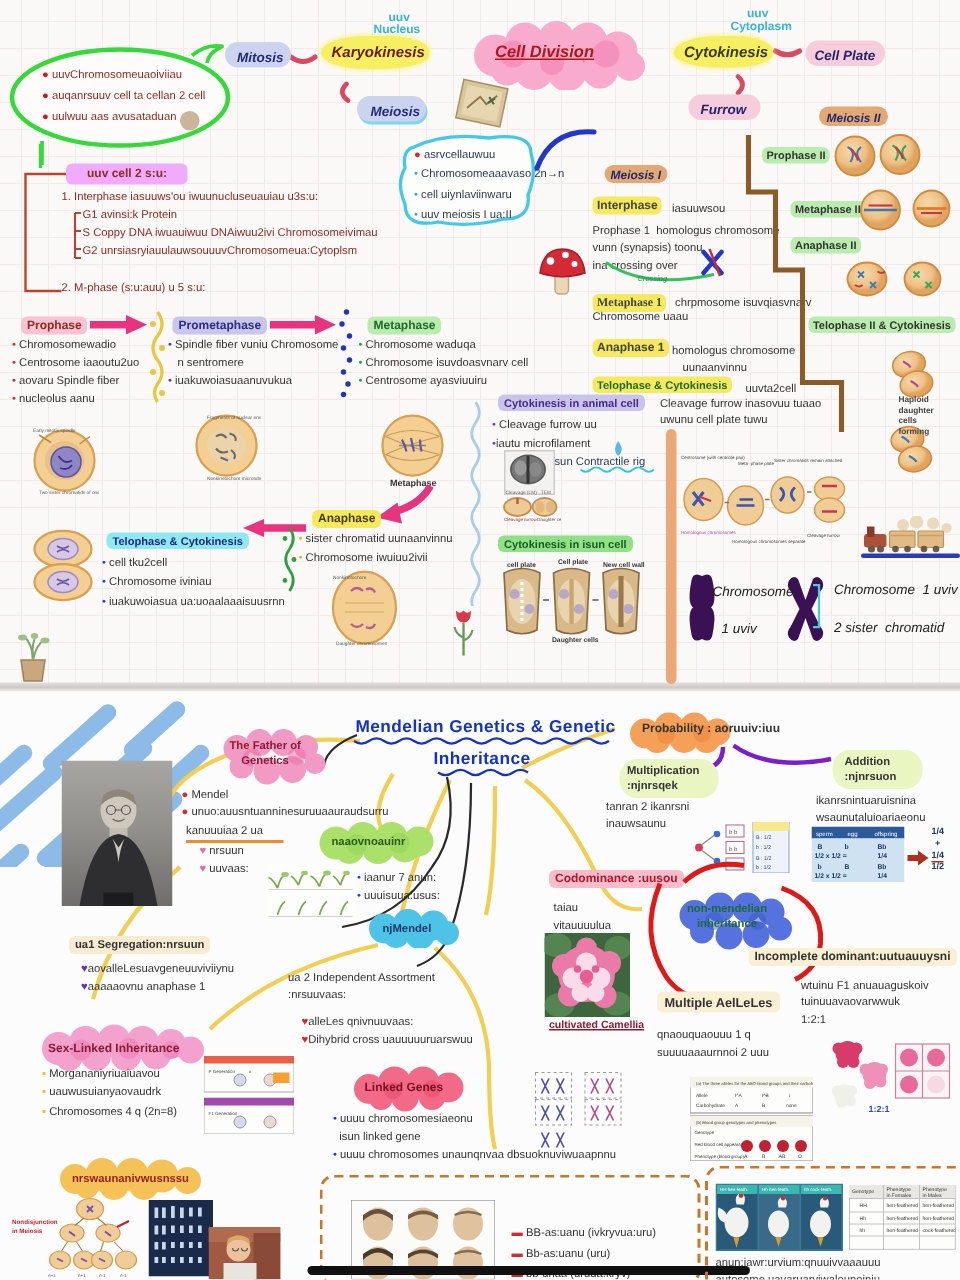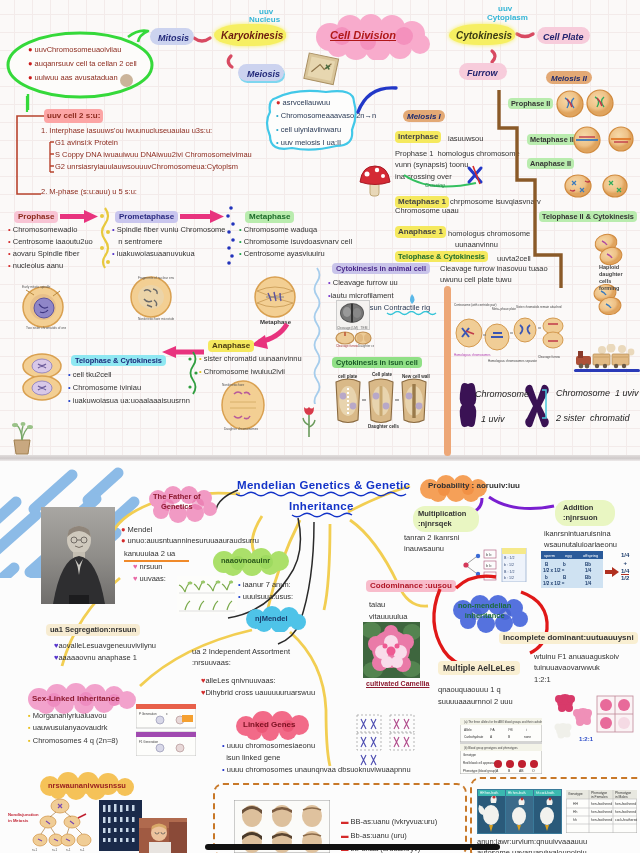--- a/index.html
+++ b/index.html
@@ -100,21 +100,21 @@
 <div class="txt" style="left:28px;top:73px;font-size:7.5px;color:#8c2b1e;"><span style="color:#cc1a1a">●</span> uulwuu aas avusataduan</div>
 
 <div class="abs" style="left:120px;top:74px;width:13px;height:13px;background:#cbb49a;border-radius:50%;"></div>
 
 <svg class="svgo" width="220" height="210" style="top:90px">
  <path d="M27 6 l0 16" stroke="#35d93a" stroke-width="2.2" fill="none"></path>
  <path d="M44 26 l-27 0 l0 78 l24 0" stroke="#b8442e" stroke-width="1.6" fill="none"></path>
  <path d="M50 52 l0 30" stroke="#b8442e" stroke-width="1.4" fill="none"></path>
  <path d="M50 52 l4 0 M50 64 l4 0 M50 76 l4 0 M50 82 l4 0" stroke="#b8442e" stroke-width="1.4" fill="none"></path>
 </svg>
-<div class="hl" style="left:44px;top:109px;background:#fca5a5;padding:3px 3px;font-size:8px;font-weight:bold;color:#8c2b1e;">uuv cell 2 s:u:</div>
+<div class="hl" style="left:44px;top:109px;background:#f0abfc;padding:3px 14px;font-size:8px;font-weight:bold;color:#8c2b1e;">uuv cell 2 s:u:</div>
 <div class="txt" style="left:41px;top:126px;font-size:7.5px;color:#8c2b1e;">1. Interphase iasuuws'ou iwuunucluseuauiau u3s:u:</div>
 <div class="txt" style="left:55px;top:138px;font-size:7.5px;color:#8c2b1e;">G1 avinsi:k Protein</div>
 <div class="txt" style="left:55px;top:150px;font-size:7.5px;color:#8c2b1e;">S Coppy DNA iwuauiwuu DNAiwuu2ivi Chromosomeivimau</div>
 <div class="txt" style="left:55px;top:162px;font-size:7.5px;color:#8c2b1e;">G2 unrsiasryiauulauwsouuuvChromosomeua:Cytoplsm</div>
 <div class="txt" style="left:41px;top:187px;font-size:7.5px;color:#8c2b1e;">2. M-phase (s:u:auu) u 5 s:u:</div>
 
 <div class="hl" style="left:14px;top:211px;background:#f8c4d4;padding:2px 4px;font-size:8px;font-weight:bold;color:#8c2b1e;">Prophase</div>
 <svg class="abs" style="left:58px;top:210px" width="42" height="13">
         <path d="M2 6.5 h26" stroke="#e8337e" stroke-width="5"></path>
         <path d="M26 0 L40 6.5 L26 13 z" fill="#e8337e"></path>
@@ -266,21 +266,21 @@
 
 <div class="hl" style="left:395px;top:131px;background:#f5e95e;padding:2px 3px;font-size:8px;font-weight:bold;color:#444;text-align:center;">Interphase</div>
 <div class="txt" style="left:448px;top:134px;font-size:7.5px;color:#333;">iasuuwsou</div>
 <div class="txt" style="left:395px;top:148px;font-size:7.5px;color:#333;line-height:1.5;">Prophase 1&nbsp; homologus chromosome<br>vunn (synapsis) toonu<br>ina crossing over</div>
 <svg class="abs" style="left:393px;top:163px" width="110" height="28">
  <path d="M11 12 q26 18 72 8" fill="none" stroke="#35c060" stroke-width="2"></path>
  <text x="32" y="24" font-size="5" fill="#2a8a4a" font-style="italic">Crossing</text>
  <path d="M76 5 l12 14 M88 5 l-12 14" stroke="#2238c8" stroke-width="3" stroke-linecap="round"></path>
  <path d="M80 3 l7 18" stroke="#d42a2a" stroke-width="1.6"></path>
 </svg>
-<div class="hl" style="left:395px;top:196px;background:#f5e95e;padding:2px 3px;font-size:8px;font-weight:bold;color:#444;">Metaphase 1</div>
+<div class="hl" style="left:395px;top:196px;background:#f5e95e;padding:2px 3px;font-size:8px;font-weight:bold;color:#444;font-family:Liberation Serif, serif;">Metaphase 1</div>
 <div class="txt" style="left:450px;top:197px;font-size:7.5px;color:#333;">chrpmosome isuvqiasvnarv</div>
 <div class="txt" style="left:395px;top:206px;font-size:7.5px;color:#333;">Chromosome uaau</div>
 <div class="hl" style="left:395px;top:226px;background:#f5e95e;padding:2px 3px;font-size:8px;font-weight:bold;color:#444;">Anaphase 1</div>
 <div class="txt" style="left:448px;top:229px;font-size:7.5px;color:#333;">homologus chromosome</div>
 <div class="txt" style="left:455px;top:240px;font-size:7.5px;color:#333;">uunaanvinnu</div>
 <div class="hl" style="left:395px;top:251px;background:#f5e95e;padding:2px 3px;font-size:7.4px;font-weight:bold;color:#1c6b2a;">Telophase &amp; Cytokinesis</div>
 <div class="txt" style="left:497px;top:254px;font-size:7.5px;color:#333;">uuvta2cell</div>
 
 <svg class="abs" style="left:357px;top:160px" width="36" height="40">
  <rect x="13" y="22" width="9" height="14" rx="3" fill="#e8d8b8" stroke="#c0a878"></rect>

